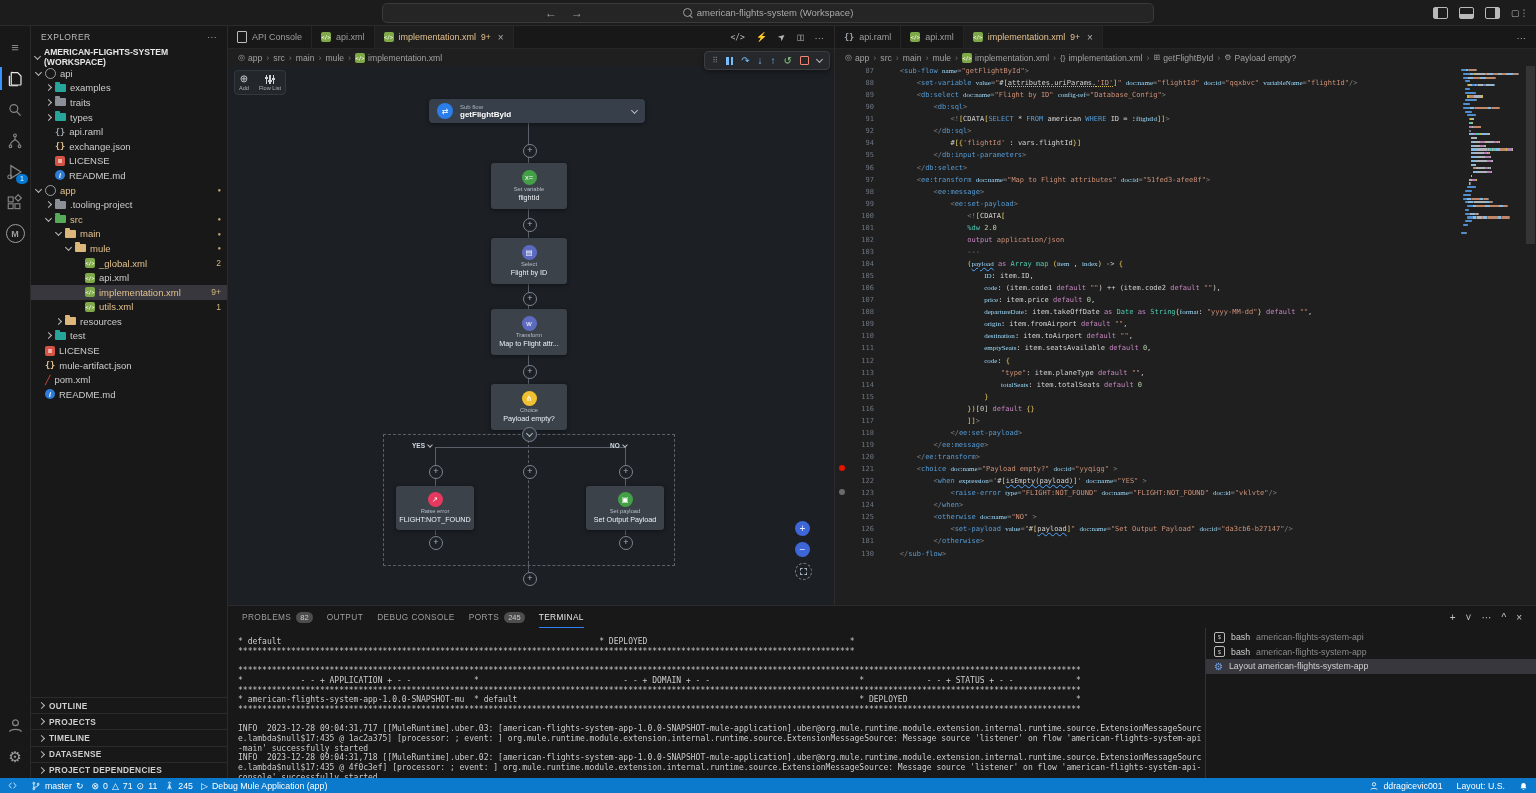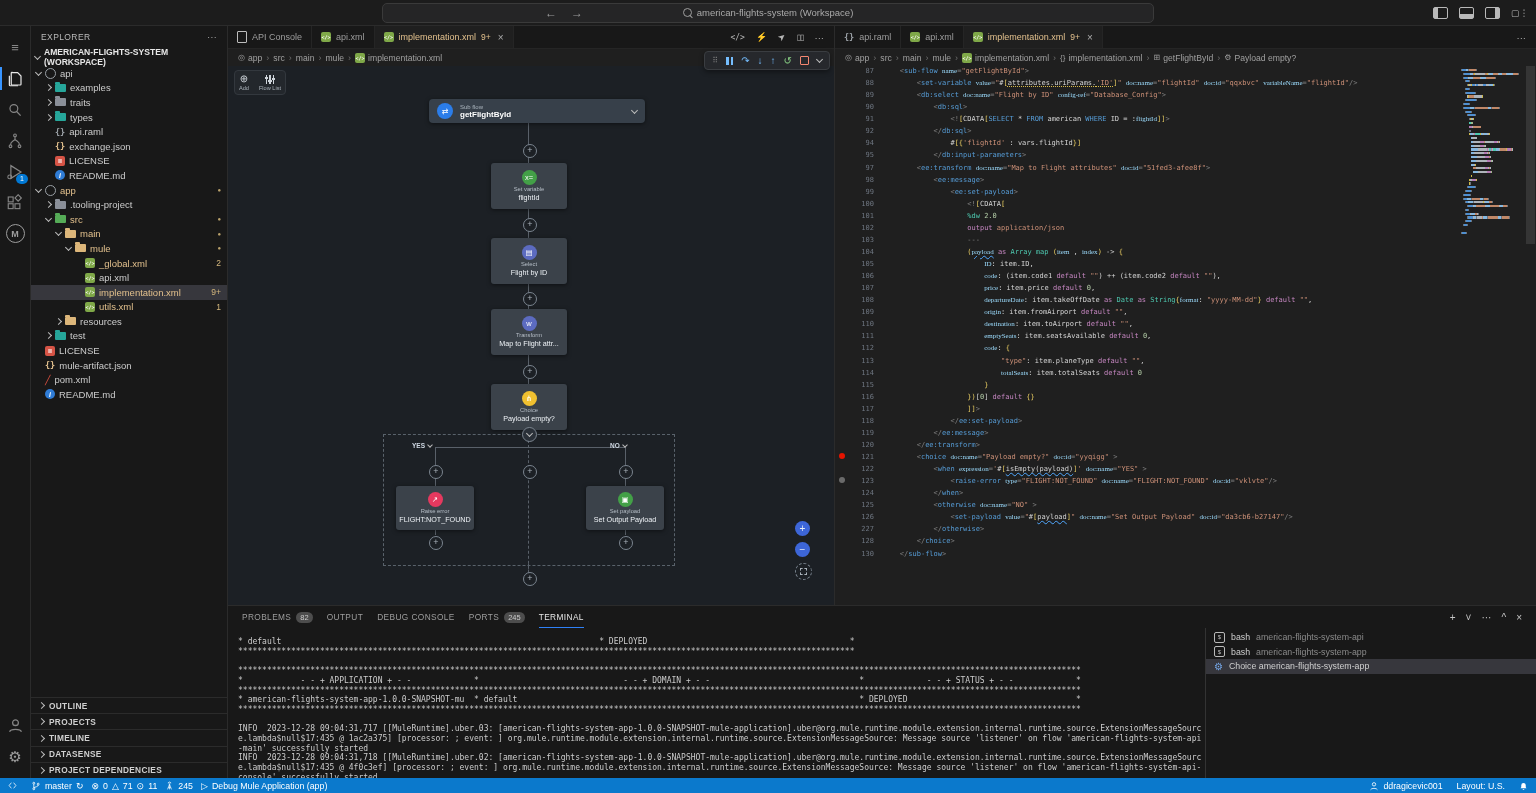--- a/index.html
+++ b/index.html
@@ -626,20 +626,21 @@
           <div class="codewrap">
             <div class="codelines" id="code">
                 <div class="cl"><span class="gut"></span><span class="num">87</span><span class="txt"><span class="c-w">    </span><span class="c-p">&lt;</span><span class="c-t">sub-flow</span><span class="c-w"> </span><span class="c-a">name</span><span class="c-p">=</span><span class="c-s">"getFlightById"</span><span class="c-p">&gt;</span></span></div>
                 <div class="cl"><span class="gut"></span><span class="num">88</span><span class="txt"><span class="c-w">        </span><span class="c-p">&lt;</span><span class="c-t">set-variable</span><span class="c-w"> </span><span class="c-a">value</span><span class="c-p">=</span><span class="c-s">"</span><span class="c-w">#</span><span class="c-y">[</span><span class="c-w u-y">attributes.uriParams.</span><span class="c-s u-y">'ID'</span><span class="c-y">]</span><span class="c-s">"</span><span class="c-w"> </span><span class="c-a">doc:name</span><span class="c-p">=</span><span class="c-s">"flightId"</span><span class="c-w"> </span><span class="c-a">doc:id</span><span class="c-p">=</span><span class="c-s">"qqxbvc"</span><span class="c-w"> </span><span class="c-a">variableName</span><span class="c-p">=</span><span class="c-s">"flightId"</span><span class="c-p">/&gt;</span></span></div>
                 <div class="cl"><span class="gut"></span><span class="num">89</span><span class="txt"><span class="c-w">        </span><span class="c-p">&lt;</span><span class="c-t">db:select</span><span class="c-w"> </span><span class="c-a">doc:name</span><span class="c-p">=</span><span class="c-s">"Flight by ID"</span><span class="c-w"> </span><span class="c-a">config-ref</span><span class="c-p">=</span><span class="c-s">"Database_Config"</span><span class="c-p">&gt;</span></span></div>
                 <div class="cl"><span class="gut"></span><span class="num">90</span><span class="txt"><span class="c-w">            </span><span class="c-p">&lt;</span><span class="c-t">db:sql</span><span class="c-p">&gt;</span></span></div>
                 <div class="cl"><span class="gut"></span><span class="num">91</span><span class="txt"><span class="c-w">                </span><span class="c-p">&lt;!</span><span class="c-y">[</span><span class="c-w">CDATA</span><span class="c-y">[</span><span class="c-t">SELECT</span><span class="c-w"> * </span><span class="c-t">FROM</span><span class="c-w"> american </span><span class="c-t">WHERE</span><span class="c-w"> ID = :</span><span class="c-a">flightId</span><span class="c-y">]]</span><span class="c-p">&gt;</span></span></div>
                 <div class="cl"><span class="gut"></span><span class="num">92</span><span class="txt"><span class="c-w">            </span><span class="c-p">&lt;/</span><span class="c-t">db:sql</span><span class="c-p">&gt;</span></span></div>
                 <div class="cl"><span class="gut"></span><span class="num">94</span><span class="txt"><span class="c-w">                </span><span class="c-w">#</span><span class="c-y">[{</span><span class="c-s">'flightId'</span><span class="c-w"> : vars.flightId</span><span class="c-y">}]</span></span></div>
                 <div class="cl"><span class="gut"></span><span class="num">95</span><span class="txt"><span class="c-w">            </span><span class="c-p">&lt;/</span><span class="c-t">db:input-parameters</span><span class="c-p">&gt;</span></span></div>
+                <div class="cl"><span class="gut"></span><span class="num">96</span><span class="txt"><span class="c-w">        </span><span class="c-p">&lt;/</span><span class="c-t">db:select</span><span class="c-p">&gt;</span></span></div>
                 <div class="cl"><span class="gut"></span><span class="num">97</span><span class="txt"><span class="c-w">        </span><span class="c-p">&lt;</span><span class="c-t">ee:transform</span><span class="c-w"> </span><span class="c-a">doc:name</span><span class="c-p">=</span><span class="c-s">"Map to Flight attributes"</span><span class="c-w"> </span><span class="c-a">doc:id</span><span class="c-p">=</span><span class="c-s">"51fed3-afee8f"</span><span class="c-p">&gt;</span></span></div>
                 <div class="cl"><span class="gut"></span><span class="num">98</span><span class="txt"><span class="c-w">            </span><span class="c-p">&lt;</span><span class="c-t">ee:message</span><span class="c-p">&gt;</span></span></div>
                 <div class="cl"><span class="gut"></span><span class="num">99</span><span class="txt"><span class="c-w">                </span><span class="c-p">&lt;</span><span class="c-t">ee:set-payload</span><span class="c-p">&gt;</span></span></div>
                 <div class="cl"><span class="gut"></span><span class="num">100</span><span class="txt"><span class="c-w">                    </span><span class="c-p">&lt;!</span><span class="c-y">[</span><span class="c-w">CDATA</span><span class="c-y">[</span></span></div>
                 <div class="cl"><span class="gut"></span><span class="num">101</span><span class="txt"><span class="c-w">                    </span><span class="c-ty">%dw </span><span class="c-n">2.0</span></span></div>
                 <div class="cl"><span class="gut"></span><span class="num">102</span><span class="txt"><span class="c-w">                    </span><span class="c-k">output</span><span class="c-w"> </span><span class="c-s">application/json</span></span></div>
                 <div class="cl"><span class="gut"></span><span class="num">103</span><span class="txt"><span class="c-w">                    </span><span class="c-p">---</span></span></div>
                 <div class="cl"><span class="gut"></span><span class="num">104</span><span class="txt"><span class="c-w">                    </span><span class="c-y">(</span><span class="c-a u-b">payload</span><span class="c-w"> </span><span class="c-k">as</span><span class="c-w"> </span><span class="c-ty">Array</span><span class="c-w"> </span><span class="c-ty">map</span><span class="c-w"> </span><span class="c-y">(</span><span class="c-a">item</span><span class="c-w"> , </span><span class="c-a">index</span><span class="c-y">)</span><span class="c-w"> -&gt; </span><span class="c-y">{</span></span></div>
                 <div class="cl"><span class="gut"></span><span class="num">105</span><span class="txt"><span class="c-w">                        </span><span class="c-a">ID</span><span class="c-w">: item.ID,</span></span></div>
                 <div class="cl"><span class="gut"></span><span class="num">106</span><span class="txt"><span class="c-w">                        </span><span class="c-a">code</span><span class="c-w">: (item.code1 </span><span class="c-k">default</span><span class="c-w"> </span><span class="c-s">""</span><span class="c-w">) ++ (item.code2 </span><span class="c-k">default</span><span class="c-w"> </span><span class="c-s">""</span><span class="c-w">),</span></span></div>
@@ -656,22 +657,21 @@
                 <div class="cl"><span class="gut"></span><span class="num">117</span><span class="txt"><span class="c-w">                    </span><span class="c-y">]]</span><span class="c-p">&gt;</span></span></div>
                 <div class="cl"><span class="gut"></span><span class="num">118</span><span class="txt"><span class="c-w">                </span><span class="c-p">&lt;/</span><span class="c-t">ee:set-payload</span><span class="c-p">&gt;</span></span></div>
                 <div class="cl"><span class="gut"></span><span class="num">119</span><span class="txt"><span class="c-w">            </span><span class="c-p">&lt;/</span><span class="c-t">ee:message</span><span class="c-p">&gt;</span></span></div>
                 <div class="cl"><span class="gut"></span><span class="num">120</span><span class="txt"><span class="c-w">        </span><span class="c-p">&lt;/</span><span class="c-t">ee:transform</span><span class="c-p">&gt;</span></span></div>
                 <div class="cl"><span class="gut"><span class="bp r"></span></span><span class="num">121</span><span class="txt"><span class="c-w">        </span><span class="c-p">&lt;</span><span class="c-t">choice</span><span class="c-w"> </span><span class="c-a">doc:name</span><span class="c-p">=</span><span class="c-s">"Payload empty?"</span><span class="c-w"> </span><span class="c-a">doc:id</span><span class="c-p">=</span><span class="c-s">"yyqigg"</span><span class="c-w"> </span><span class="c-p">&gt;</span></span></div>
                 <div class="cl"><span class="gut"></span><span class="num">122</span><span class="txt"><span class="c-w">            </span><span class="c-p">&lt;</span><span class="c-t">when</span><span class="c-w"> </span><span class="c-a">expression</span><span class="c-p">=</span><span class="c-s">'</span><span class="c-w">#</span><span class="c-y">[</span><span class="c-w u-b">isEmpty(payload)</span><span class="c-y">]</span><span class="c-s">'</span><span class="c-w"> </span><span class="c-a">doc:name</span><span class="c-p">=</span><span class="c-s">"YES"</span><span class="c-w"> </span><span class="c-p">&gt;</span></span></div>
                 <div class="cl"><span class="gut"><span class="bp g"></span></span><span class="num">123</span><span class="txt"><span class="c-w">                </span><span class="c-p">&lt;</span><span class="c-t">raise-error</span><span class="c-w"> </span><span class="c-a">type</span><span class="c-p">=</span><span class="c-s">"FLIGHT:NOT_FOUND"</span><span class="c-w"> </span><span class="c-a">doc:name</span><span class="c-p">=</span><span class="c-s">"FLIGHT:NOT_FOUND"</span><span class="c-w"> </span><span class="c-a">doc:id</span><span class="c-p">=</span><span class="c-s">"vklvte"</span><span class="c-p">/&gt;</span></span></div>
                 <div class="cl"><span class="gut"></span><span class="num">124</span><span class="txt"><span class="c-w">            </span><span class="c-p">&lt;/</span><span class="c-t">when</span><span class="c-p">&gt;</span></span></div>
                 <div class="cl"><span class="gut"></span><span class="num">125</span><span class="txt"><span class="c-w">            </span><span class="c-p">&lt;</span><span class="c-t">otherwise</span><span class="c-w"> </span><span class="c-a">doc:name</span><span class="c-p">=</span><span class="c-s">"NO"</span><span class="c-w"> </span><span class="c-p">&gt;</span></span></div>
                 <div class="cl"><span class="gut"></span><span class="num">126</span><span class="txt"><span class="c-w">                </span><span class="c-p">&lt;</span><span class="c-t">set-payload</span><span class="c-w"> </span><span class="c-a">value</span><span class="c-p">=</span><span class="c-s">"</span><span class="c-w">#</span><span class="c-y">[</span><span class="c-w u-b">payload</span><span class="c-y">]</span><span class="c-s">"</span><span class="c-w"> </span><span class="c-a">doc:name</span><span class="c-p">=</span><span class="c-s">"Set Output Payload"</span><span class="c-w"> </span><span class="c-a">doc:id</span><span class="c-p">=</span><span class="c-s">"da3cb6-b27147"</span><span class="c-p">/&gt;</span></span></div>
-                <div class="cl"><span class="gut"></span><span class="num">227</span><span class="txt"><span class="c-w">            </span><span class="c-p">&lt;/</span><span class="c-t">otherwise</span><span class="c-p">&gt;</span></span></div>
-                <div class="cl"><span class="gut"></span><span class="num">128</span><span class="txt"><span class="c-w">        </span><span class="c-p">&lt;/</span><span class="c-t">choice</span><span class="c-p">&gt;</span></span></div>
+                <div class="cl"><span class="gut"></span><span class="num">181</span><span class="txt"><span class="c-w">            </span><span class="c-p">&lt;/</span><span class="c-t">otherwise</span><span class="c-p">&gt;</span></span></div>
                 <div class="cl"><span class="gut"></span><span class="num">130</span><span class="txt"><span class="c-w">    </span><span class="c-p">&lt;/</span><span class="c-t">sub-flow</span><span class="c-p">&gt;</span></span></div>
               </div>
             <div class="minimap" id="minimap">
                 <div class="mrow">
                   <i style="width: 2px;"></i>
                   <i style="width: 0.5px; background: rgb(107, 115, 124);"></i>
                   <i style="width: 4px; background: rgb(79, 143, 208);"></i>
                   <i style="width: 0.5px; background: rgb(174, 180, 186);"></i>
                   <i style="width: 2px; background: rgb(134, 184, 224);"></i>
                   <i style="width: 0.5px; background: rgb(107, 115, 124);"></i>
@@ -1145,21 +1145,21 @@
                 <span>bash</span>
                 <span class="d">american-flights-system-api</span>
               </div>
               <div class="trl">
                 <span class="bashic">$</span>
                 <span>bash</span>
                 <span class="d">american-flights-system-app</span>
               </div>
               <div class="trl sel">
                 <span class="gearic">⚙</span>
-                <span>Choice american-flights-system-app</span>
+                <span>Layout american-flights-system-app</span>
               </div>
             </div>
         </div>
       </div>
     </div>
   </div>
 
   <div class="statusbar">
     <span class="sb-item" style="opacity:.85;">
       <svg width="9" height="9" viewBox="0 0 16 16" fill="none" stroke="currentColor" stroke-width="1.6">

